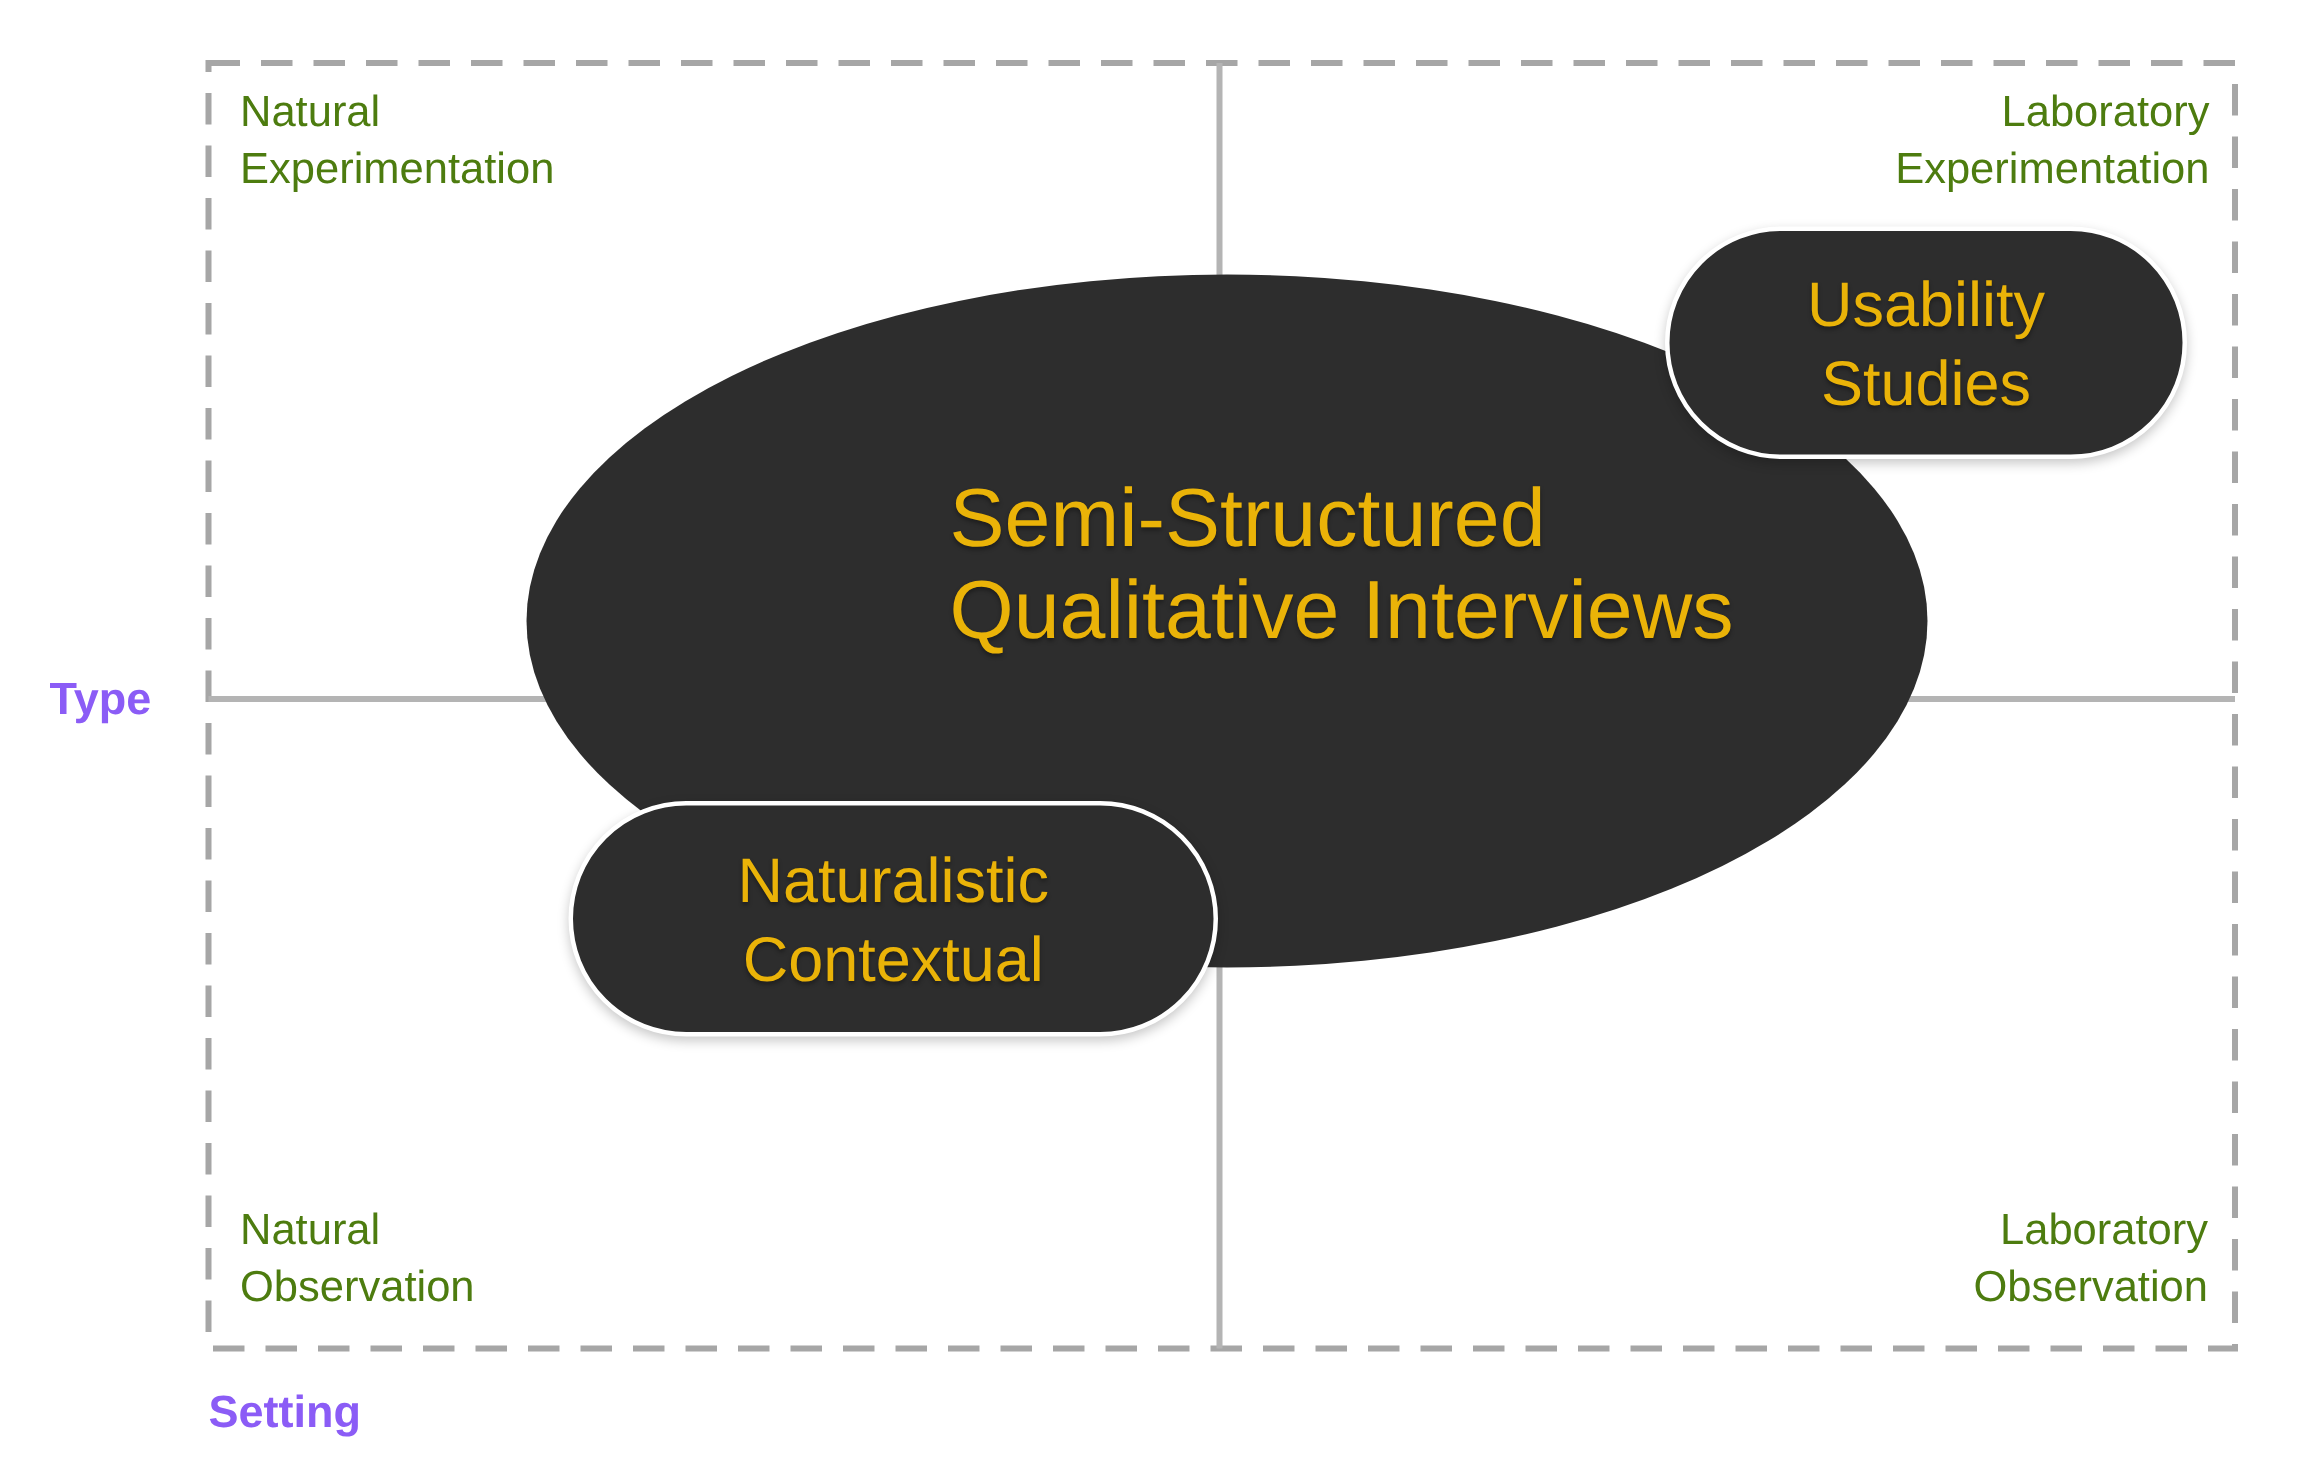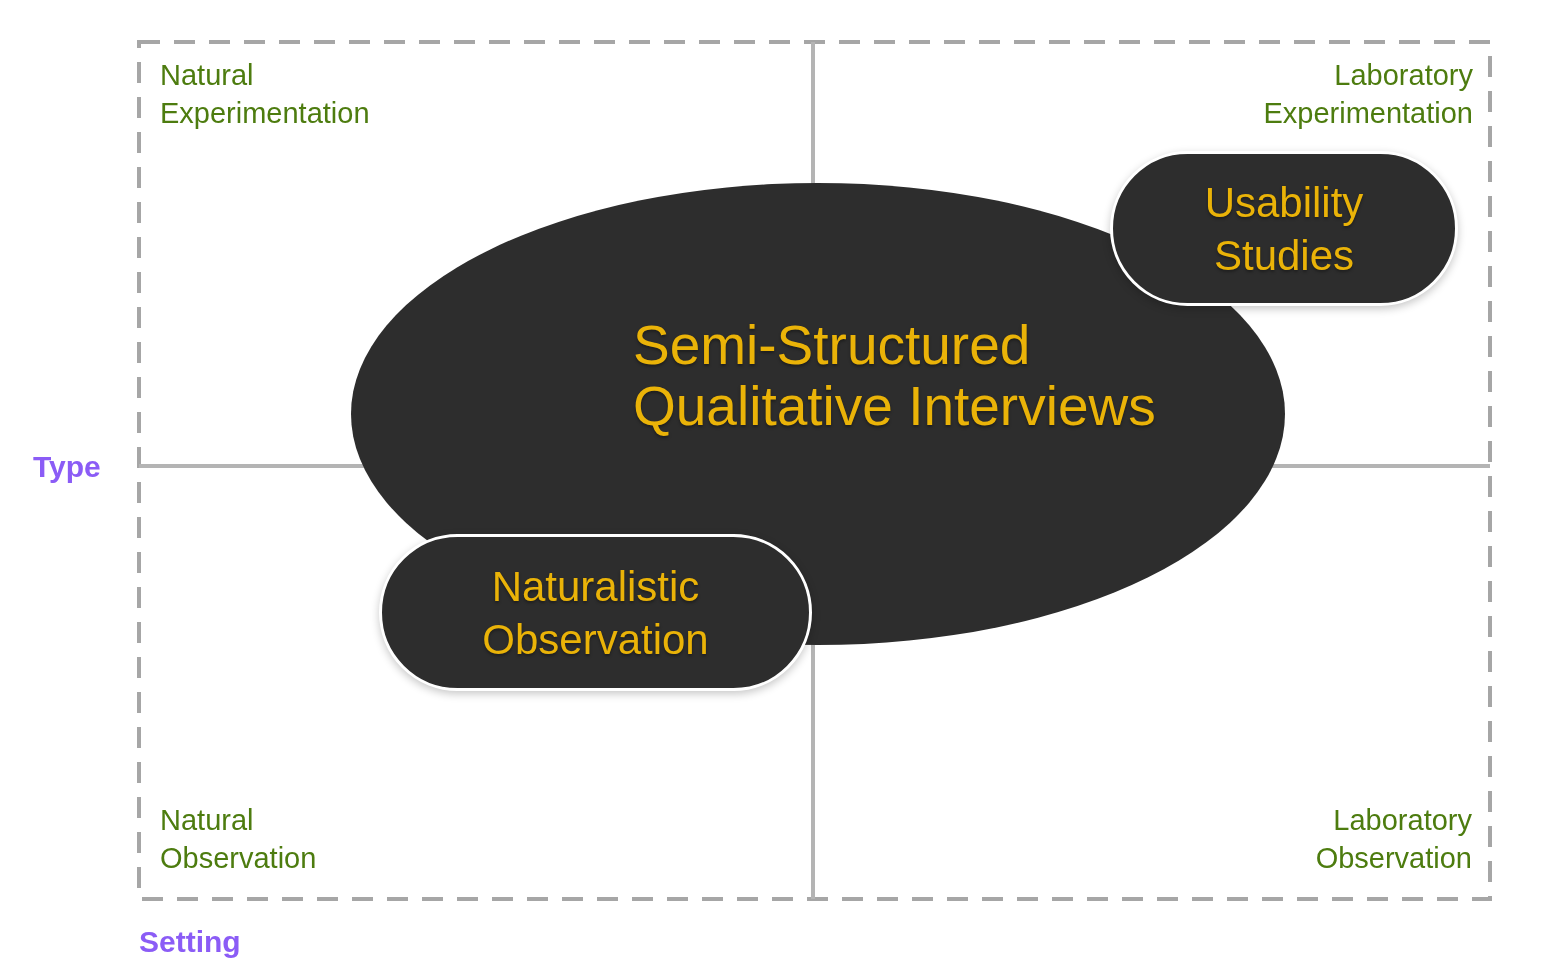--- a/index.html
+++ b/index.html
@@ -125,17 +125,17 @@
   </div>
 
   <div class="method pill pill-usability">
     <span class="lbl">Usability
 Studies</span>
   </div>
 
 
   <div class="method pill pill-naturalistic">
     <span class="lbl">Naturalistic
-Observation</span>
+Contextual</span>
   </div>
 
 
 </div>
 
 </body></html>

